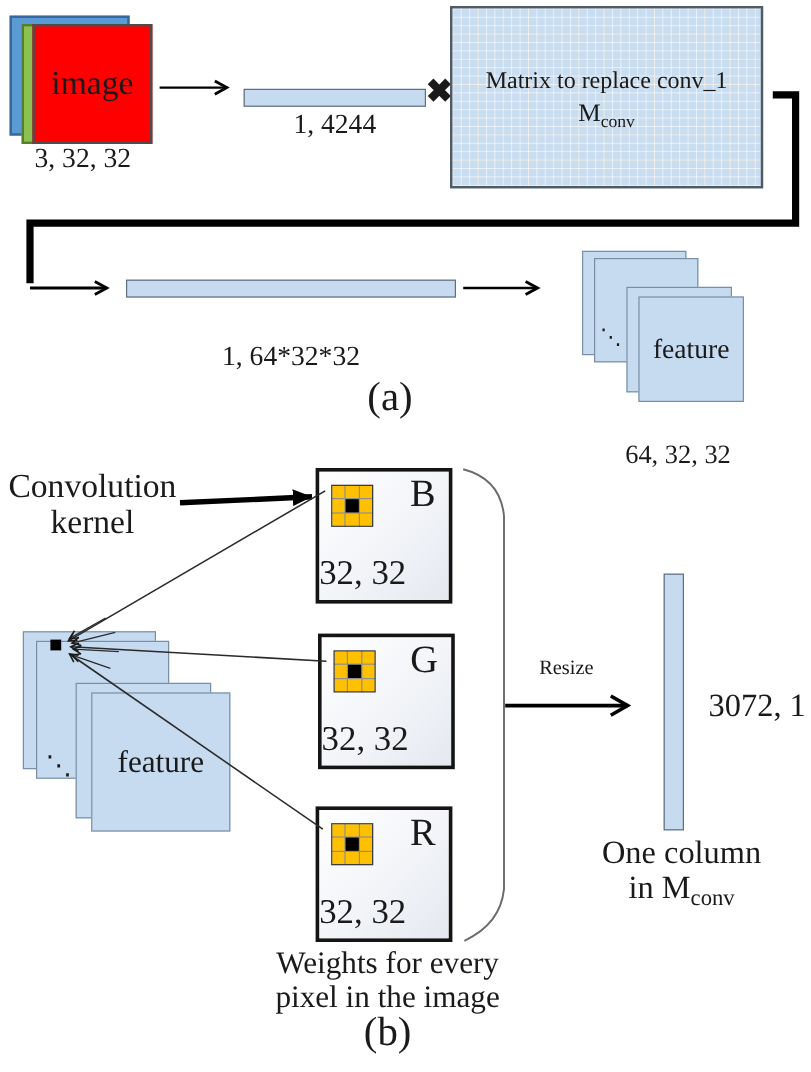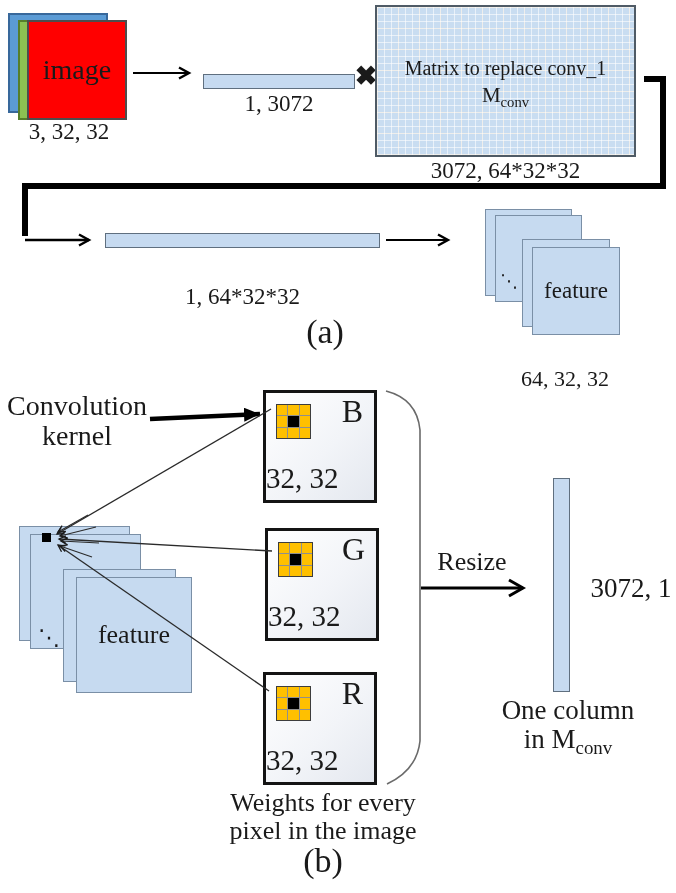--- a/index.html
+++ b/index.html
@@ -47,29 +47,28 @@
 <div id="canvas">
 
   <div class="sq blue-sq" style="left:8px;top:13px;width:100px;height:100px;"></div>
   <div class="sq green-sq" style="left:18px;top:20px;width:100px;height:100px;"></div>
   <div class="sq red-sq" style="left:27px;top:20px;width:100px;height:100px;">
     <span class="lbl" style="position:static;font-size:28px;">image</span>
   </div>
   <div class="lbl" style="left:18px;top:120px;width:102px;font-size:23px;">3, 32, 32</div>
 
   <div class="bar" style="left:203px;top:74px;width:152px;height:15px;"></div>
-  <div class="lbl" style="left:203px;top:92px;width:152px;font-size:23px;">1, 3072</div>
+  <div class="lbl" style="left:203px;top:92px;width:152px;font-size:23px;">1, 4244</div>
 
   <div class="lbl" style="left:354px;top:62px;width:24px;font-size:27px;font-weight:bold;">✖</div>
 
   <div class="matrix-box">
     <div class="t1">Matrix to replace conv_1</div>
     <div class="t2"><span>M</span><sub>conv</sub></div>
   </div>
-  <div class="lbl" style="left:375px;top:159px;width:261px;font-size:23px;">3072, 64*32*32</div>
 
   <div class="bar" style="left:105px;top:233px;width:275px;height:15px;"></div>
   <div class="lbl" style="left:105px;top:252px;width:275px;font-size:23px;margin-top:33px;">1, 64*32*32</div>
 
   <div class="feat-sq" style="left:485px;top:193px;width:87px;height:87px;"></div>
   <div class="feat-sq" style="left:495px;top:199px;width:87px;height:87px;"></div>
   <div class="feat-sq" style="left:522px;top:223px;width:88px;height:88px;"></div>
   <div class="feat-sq" style="left:532px;top:231px;width:88px;height:88px;">
     <span class="lbl" style="position:static;font-size:23px;">feature</span>
   </div>
@@ -133,21 +132,21 @@
         <b class="center"></b>
         <b></b>
       <b></b>
         <b></b>
         <b></b>
     </div>
     <div class="chan-letter">R</div>
     <div class="chan-dims">32, 32</div>
   </div>
 
-  <div class="lbl" style="left:430px;top:548px;width:84px;font-size:26px;">Resize</div>
+  <div class="lbl" style="left:430px;top:548px;width:84px;font-size:17px;">Resize</div>
   <div class="bar" style="left:553px;top:478px;width:17px;height:214px;"></div>
   <div class="lbl" style="left:588px;top:574px;width:86px;font-size:27px;">3072, 1</div>
   <div class="lbl" style="left:495px;top:696px;width:146px;font-size:27px;">
     <div>One column</div>
     <div><span>in M</span><sub>conv</sub></div>
   </div>
 
   <div class="lbl" style="left:223px;top:789px;width:200px;font-size:26px;">
     <div>Weights for every</div>
     <div>pixel in the image</div>

